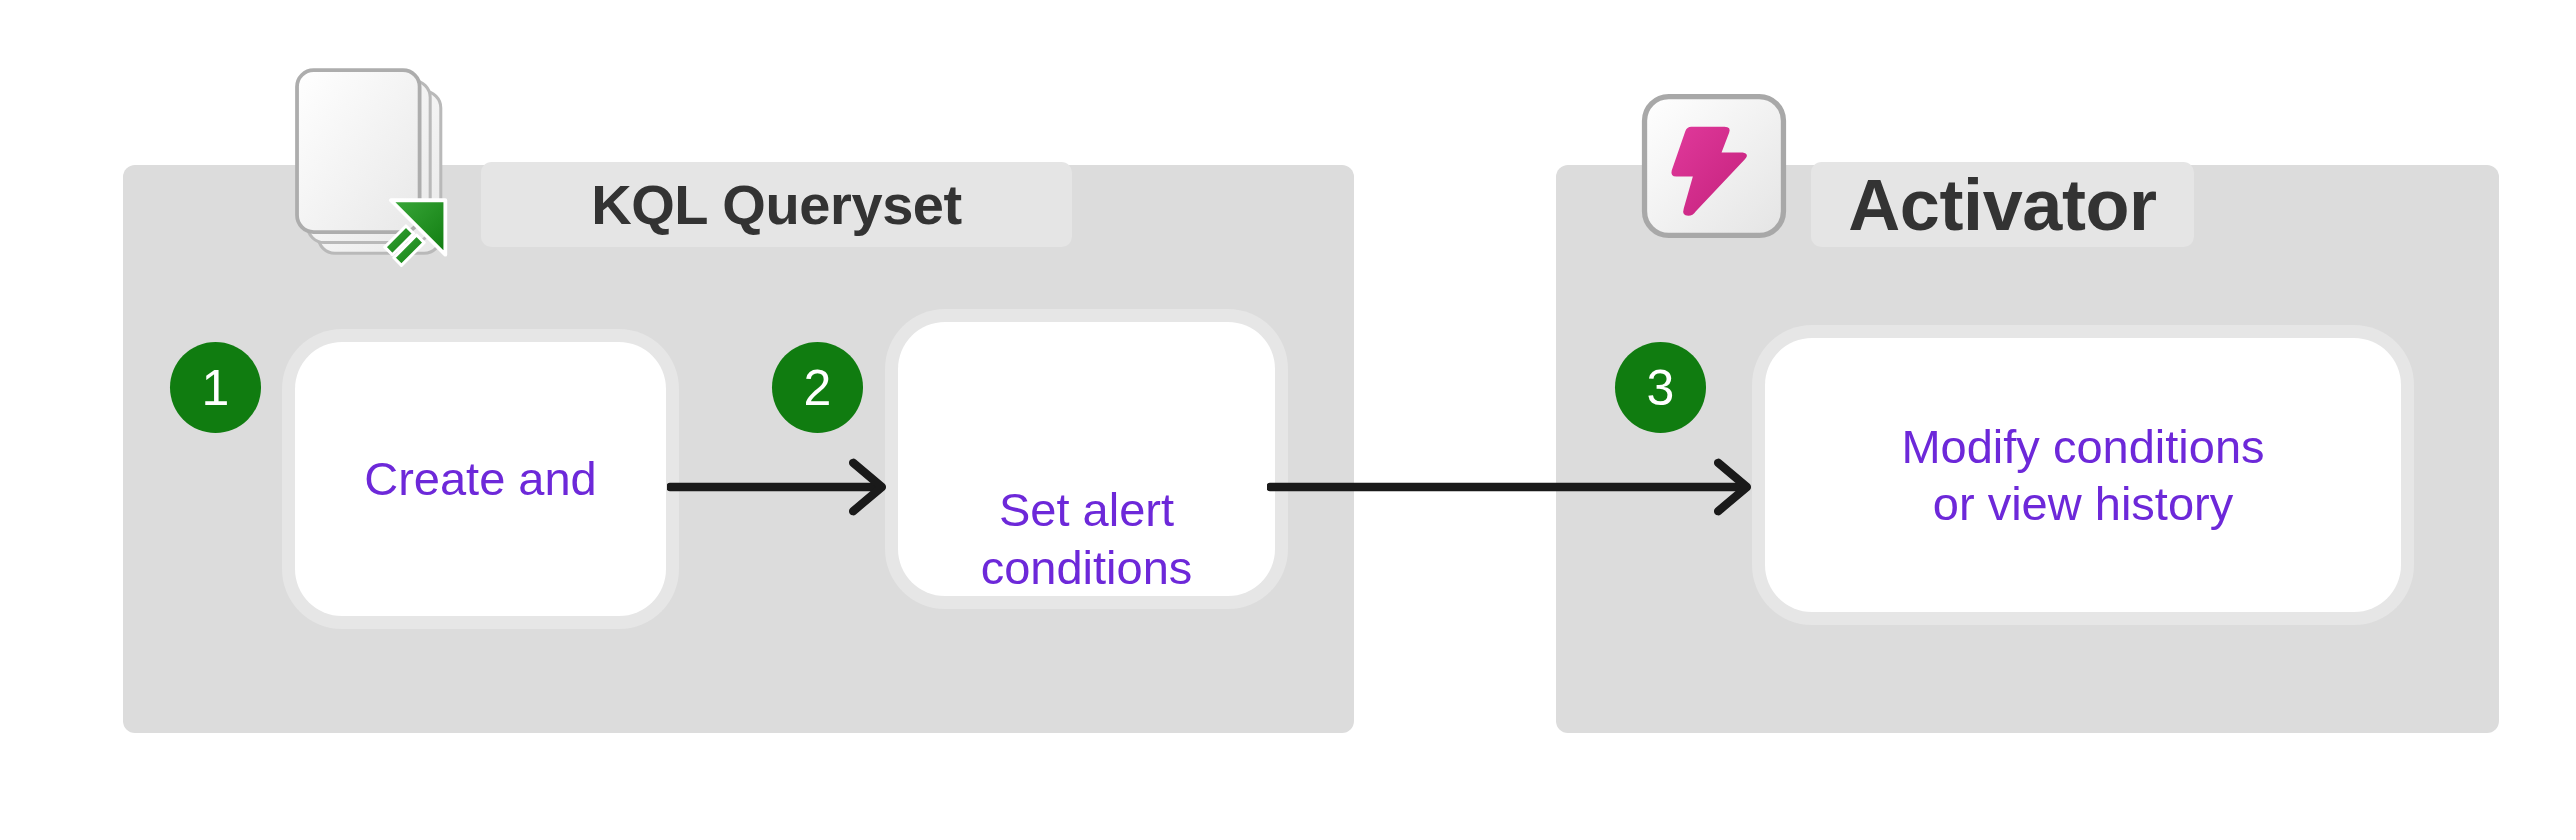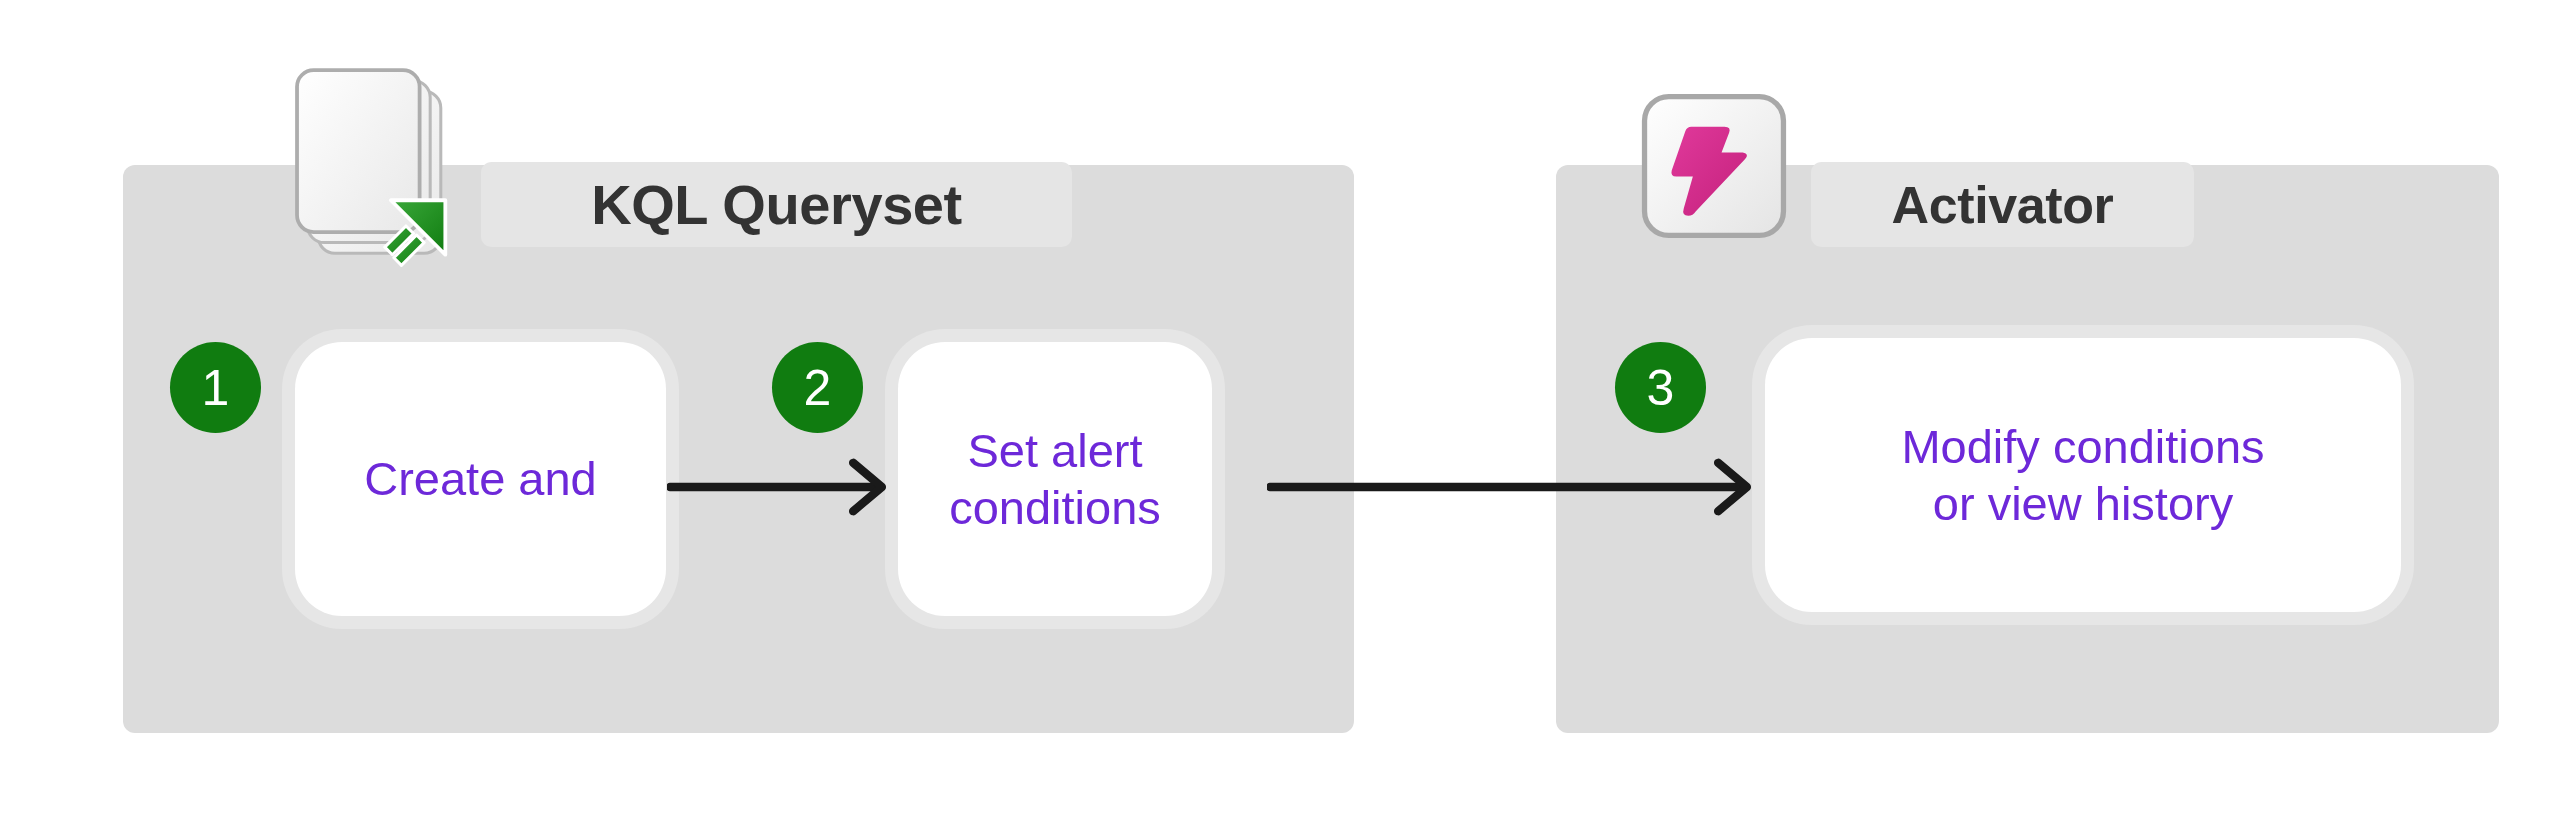--- a/index.html
+++ b/index.html
@@ -43,21 +43,21 @@
     font-weight: bold;
     letter-spacing: -0.4px;
     white-space: nowrap;
   }
   #title-kql {
     left: 481px; top: 162px; width: 591px; height: 85px;
     font-size: 56px;
   }
   #title-activator {
     left: 1811px; top: 162px; width: 383px; height: 85px;
-    font-size: 52px;
+    font-size: 72px;
   }
 
   
   .icon-wrap {
     position: absolute;
   }
   #icon-kql-queryset { left: 294px; top: 67px; width: 171px; height: 212px; }
   #icon-activator    { left: 1640px; top: 92px; width: 148px; height: 148px; }
 
   
@@ -70,21 +70,21 @@
     justify-content: center;
     text-align: center;
     color: #6d28d9;
     font-size: 47px;
     line-height: 1.22;
     box-shadow: 0 0 0 13px #e6e6e6;
     padding: 0 4px;
     box-sizing: border-box;
   }
   #card-1 { left: 295px;  top: 342px; width: 371px;  height: 274px; }
-  #card-2 { left: 898px; top: 342px; width: 314px;  height: 274px; }
+  #card-2 { left: 898px; top: 322px; width: 377px;  height: 274px; align-items: flex-end; }
   #card-3 { left: 1765px; top: 338px; width: 636px;  height: 274px; }
 
   
   .step-badge {
     position: absolute;
     width: 91px;
     height: 91px;
     border-radius: 50%;
     background: #107c10;
     color: #ffffff;

